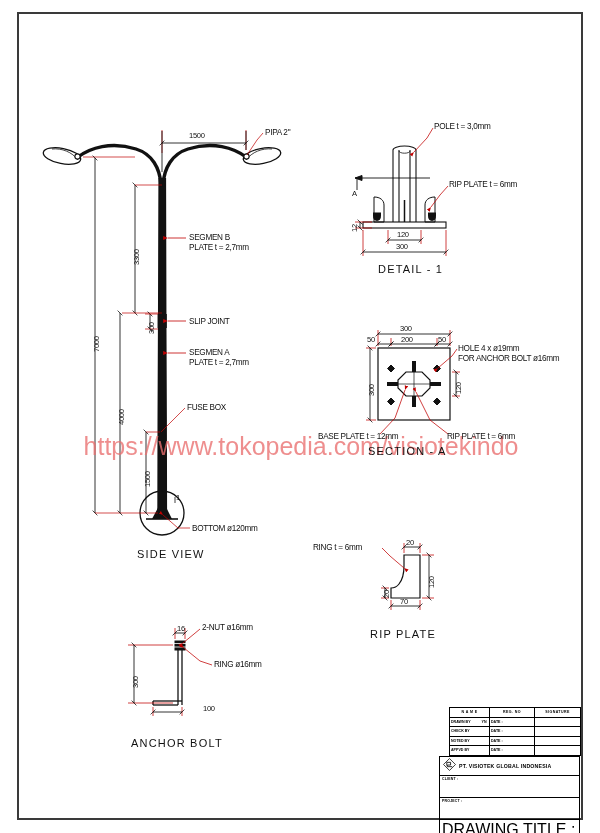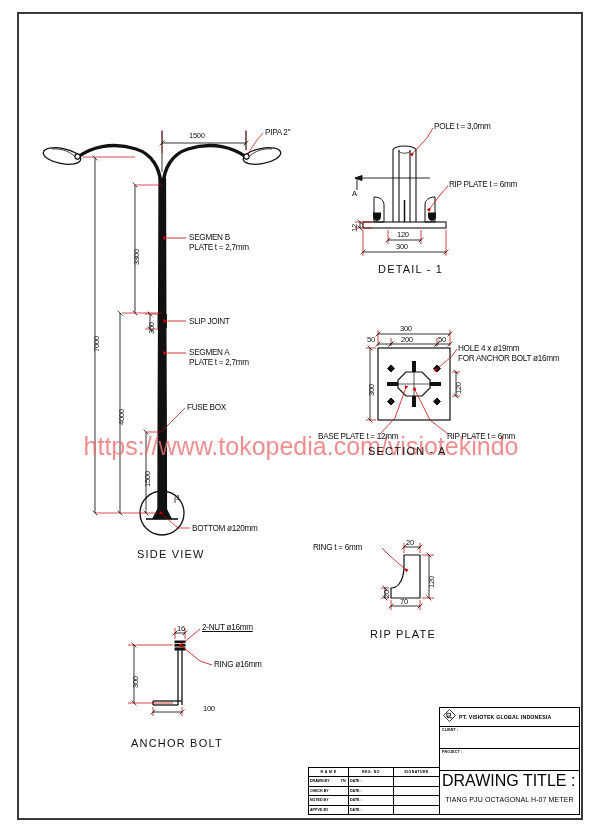--- a/index.html
+++ b/index.html
@@ -69,21 +69,22 @@
     color: rgba(233,110,110,0.78);
     white-space: nowrap;
     pointer-events: none;
   }
   
   #titleblock {
     position: absolute;
     left: 308px; top: 707px;
     width: 272px; height: 108px;
     display: flex;
-    flex-direction: row;
+    flex-direction: column;
+    align-items: flex-end;
   }
   .tb-left {
     width: 131px;
     align-self: flex-end;
   }
   .tb-right {
     width: 141px;
     border: 1.2px solid #000;
     border-bottom: 1.2px solid #000;
   }
@@ -412,21 +413,21 @@
   <div class="lbl note" style="left:447px;top:432px;">RIP PLATE t = 6mm</div>
   <div class="lbl title" style="left:368px;top:445px;">SECTION - A</div>
 
   <div class="lbl note" style="left:313px;top:543px;">RING t = 6mm</div>
   <div class="lbl dim" style="left:406px;top:539px;">20</div>
   <div class="lbl dim rot90" style="left:428px;top:588px;">120</div>
   <div class="lbl dim rot90" style="left:383px;top:598px;">20</div>
   <div class="lbl dim" style="left:400px;top:598px;">70</div>
   <div class="lbl title" style="left:370px;top:628px;">RIP PLATE</div>
 
-  <div class="lbl note" style="left:202px;top:623px;text-decoration:underline;">2-NUT ø16mm</div>
+  <div class="lbl note" style="left:202px;top:623px;">2-NUT ø16mm</div>
   <div class="lbl note" style="left:214px;top:660px;">RING ø16mm</div>
   <div class="lbl dim" style="left:177px;top:625px;">16</div>
   <div class="lbl dim rot90" style="left:132px;top:688px;">300</div>
   <div class="lbl dim" style="left:159px;top:705px;margin-left:44px;">100</div>
   <div class="lbl title" style="left:131px;top:737px;">ANCHOR BOLT</div>
 
   <div id="titleblock">
 
     <div class="tb-left">
       <table class="revtable">

